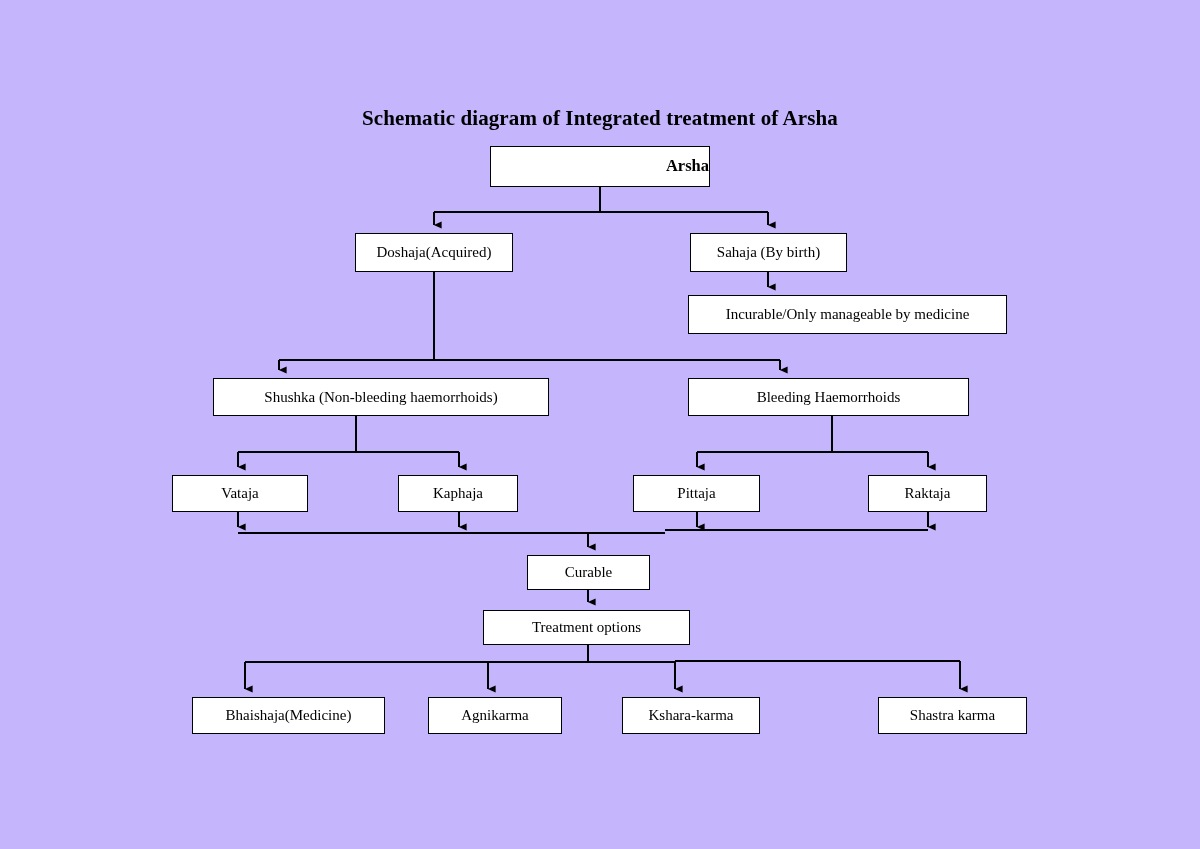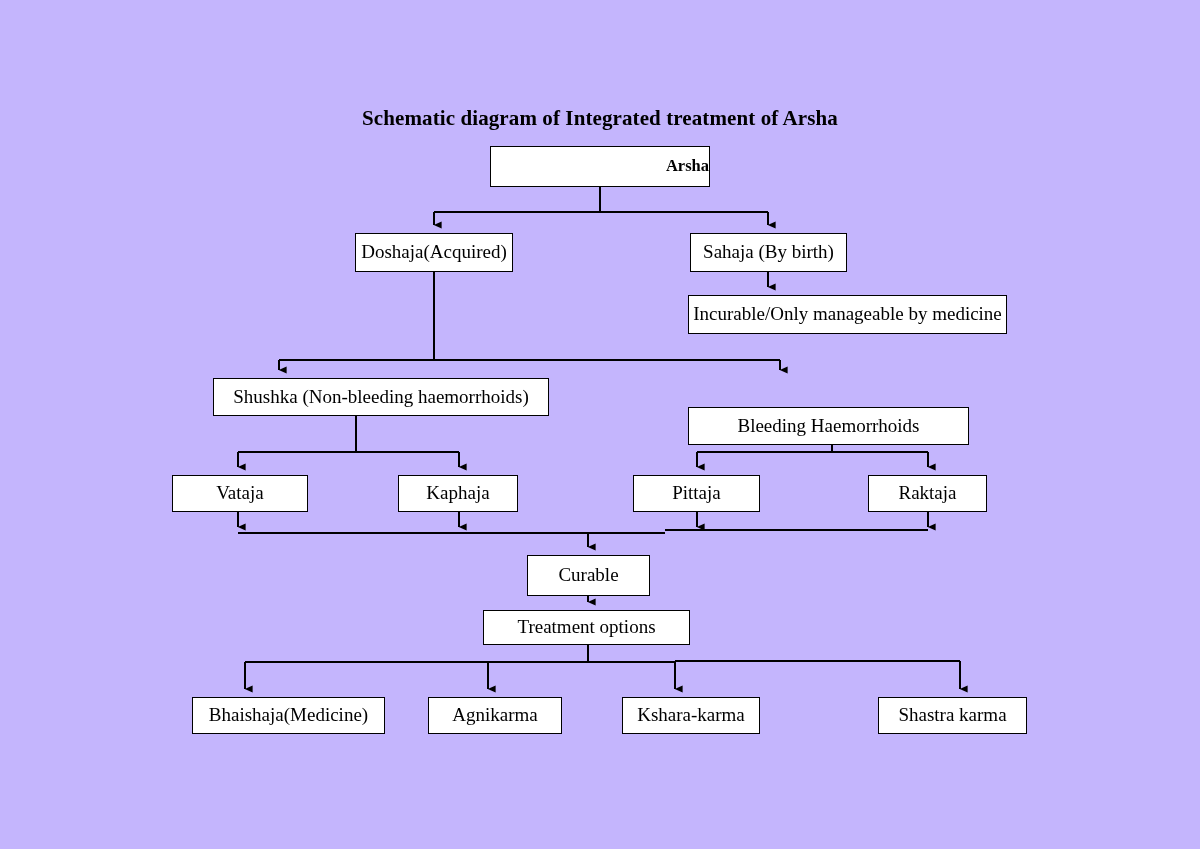--- a/index.html
+++ b/index.html
@@ -40,21 +40,21 @@
     pointer-events: none;
   }
   .node {
     position: absolute;
     box-sizing: border-box;
     border: 1px solid #000000;
     background: #ffffff;
     display: flex;
     align-items: center;
     justify-content: center;
-    font-size: 19px;
+    font-size: 15px;
     line-height: 1.1;
     white-space: nowrap;
     z-index: 2;
   }
   .node.bold {
     font-weight: bold;
     font-size: 16.5px;
   }
   .node.nudge-left {
     justify-content: center;
@@ -149,41 +149,41 @@
   </div>
 
   <div class="node" style="left:688px; top:295px; width:319px; height:39px;">
     <span>Incurable/Only manageable by medicine</span>
   </div>
 
   <div class="node" style="left:213px; top:378px; width:336px; height:38px;">
     <span>Shushka (Non-bleeding haemorrhoids)</span>
   </div>
 
-  <div class="node" style="left:688px; top:378px; width:281px; height:38px;margin-top:29px;">
+  <div class="node" style="left:688px; top:378px; width:281px; height:38px;">
     <span>Bleeding Haemorrhoids</span>
   </div>
 
   <div class="node nudge-left" style="left:172px; top:475px; width:136px; height:37px;">
     <span>Vataja</span>
   </div>
 
   <div class="node" style="left:398px; top:475px; width:120px; height:37px;">
     <span>Kaphaja</span>
   </div>
 
   <div class="node" style="left:633px; top:475px; width:127px; height:37px;">
     <span>Pittaja</span>
   </div>
 
   <div class="node" style="left:868px; top:475px; width:119px; height:37px;">
     <span>Raktaja</span>
   </div>
 
-  <div class="node" style="left:527px; top:555px; width:123px; height:41px;">
+  <div class="node" style="left:527px; top:555px; width:123px; height:35px;">
     <span>Curable</span>
   </div>
 
   <div class="node" style="left:483px; top:610px; width:207px; height:35px;">
     <span>Treatment options</span>
   </div>
 
   <div class="node" style="left:192px; top:697px; width:193px; height:37px;">
     <span>Bhaishaja(Medicine)</span>
   </div>

